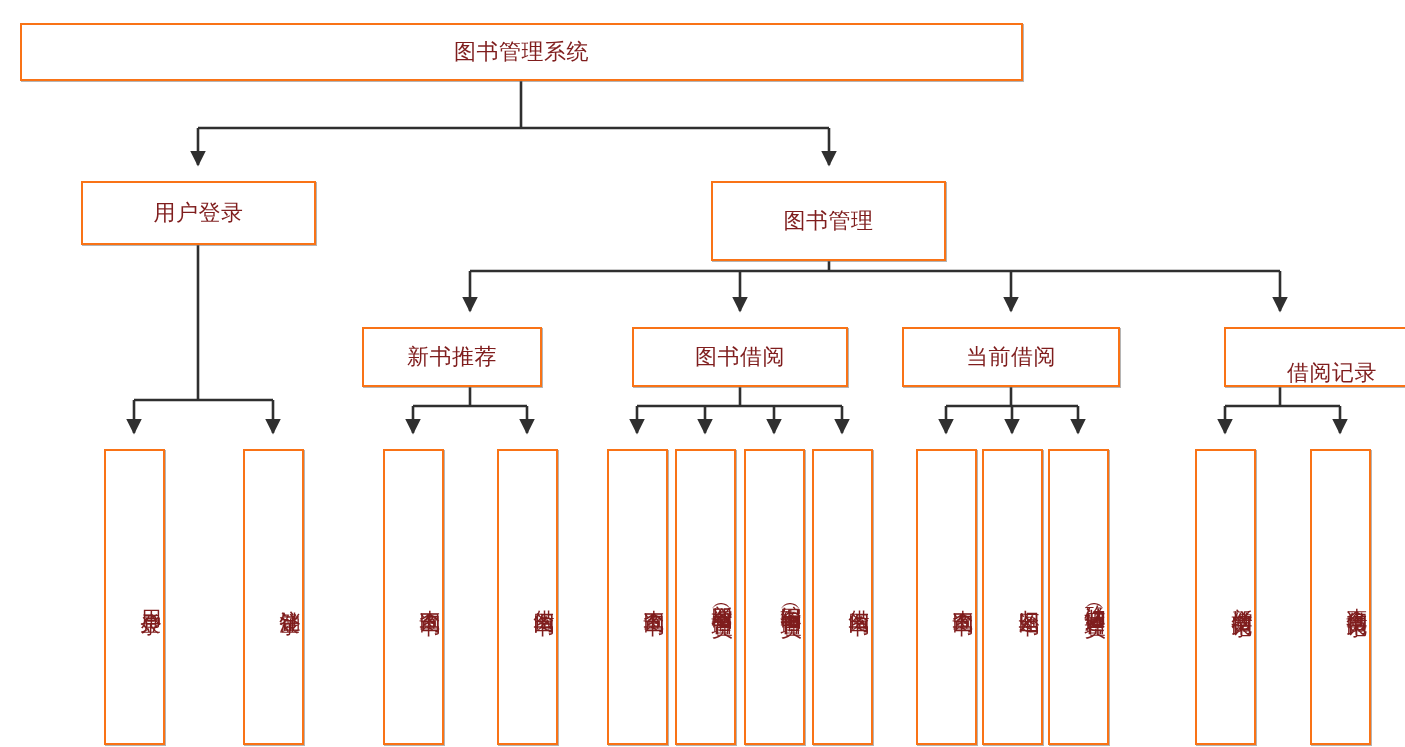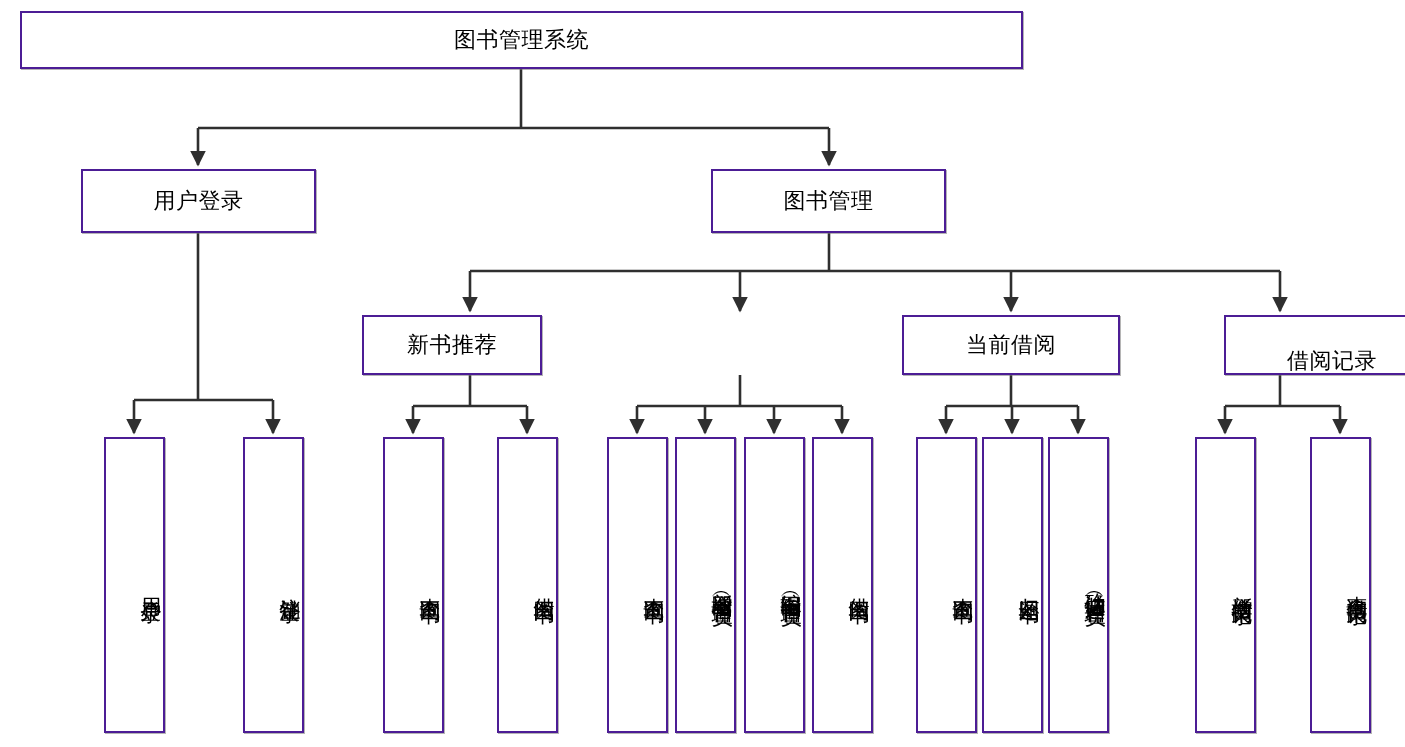--- a/index.html
+++ b/index.html
@@ -23,26 +23,27 @@
     left: 0;
     top: 0;
     width: 1405px;
     height: 747px;
     pointer-events: none;
   }
   .node {
     position: absolute;
     box-sizing: border-box;
     background: #ffffff;
-    border: 2px solid #4c1d95;
+    border: 2px solid #f97316;
     display: flex;
     align-items: center;
     justify-content: center;
-    color: #000000;
+    color: #7f1d1d;
     box-shadow: 1px 1px 0 rgba(120,120,120,0.55);
+    margin-top: 12px;
   }
   .node-h {
     font-size: 22px;
     line-height: 1.1;
     letter-spacing: 0.5px;
     white-space: nowrap;
   }
   .node-v {
     font-size: 21px;
     line-height: 1.22;
@@ -124,26 +125,29 @@
     </g>
   </svg>
 
   <div class="node node-h" style="left:20px; top:11px; width:1003px; height:58px;">
     <span>图书管理系统</span>
   </div>
 
   <div class="node node-h" style="left:81px; top:169px; width:235px; height:64px;">
     <span>用户登录</span>
   </div>
-  <div class="node node-h" style="left:711px; top:169px; width:235px; height:64px;">
+  <div class="node node-h" style="left:711px; top:169px; width:235px; height:80px;">
     <span>图书管理</span>
   </div>
 
   <div class="node node-h" style="left:362px; top:315px; width:180px; height:60px;">
     <span>新书推荐</span>
+  </div>
+  <div class="node node-h" style="left:632px; top:315px; width:216px; height:60px;">
+    <span>图书借阅</span>
   </div>
   <div class="node node-h" style="left:902px; top:315px; width:218px; height:60px;">
     <span>当前借阅</span>
   </div>
   <div class="node node-h" style="left:1224px; top:315px; width:216px; height:60px;align-items:flex-end;">
     <span>借阅记录</span>
   </div>
 
   <div class="node node-v" style="left:104px; top:437px; width:61px; height:296px;">
     <span class="vtext">用户登录</span>

